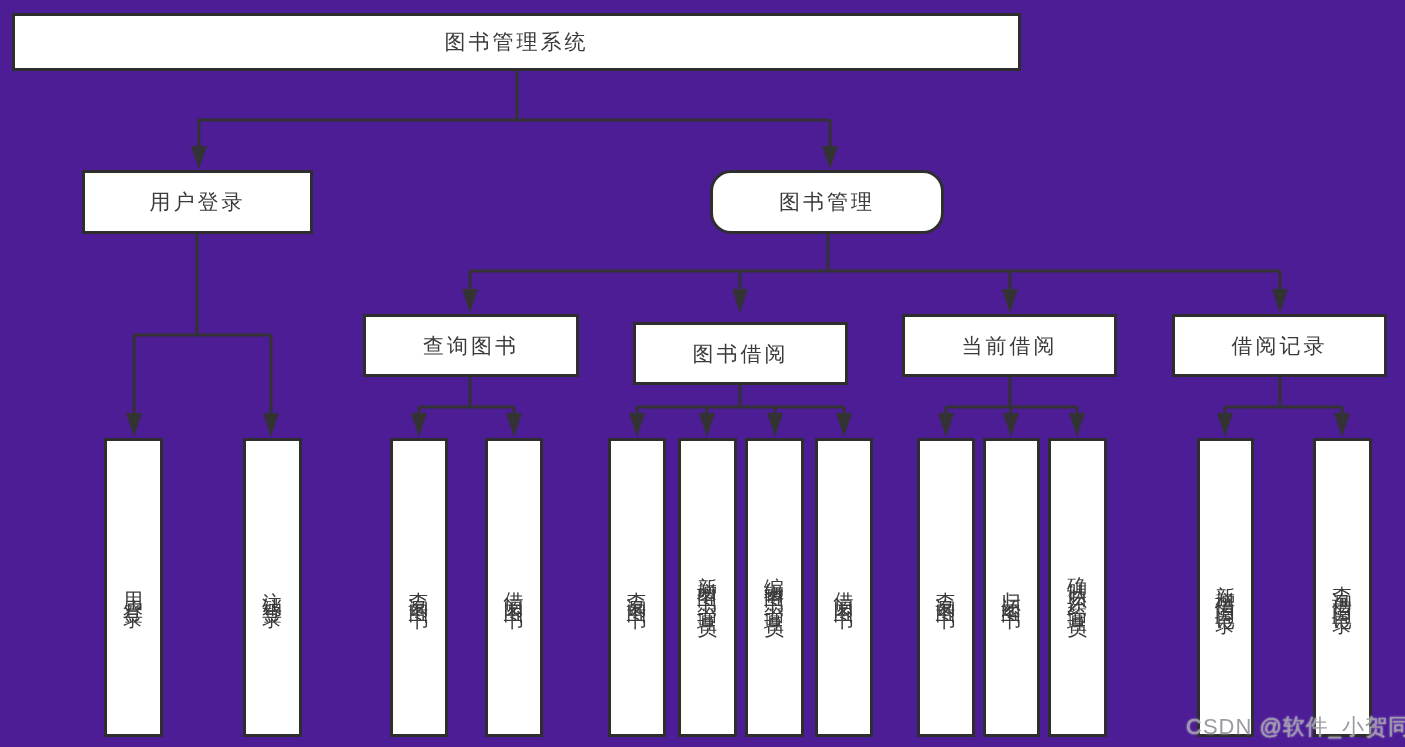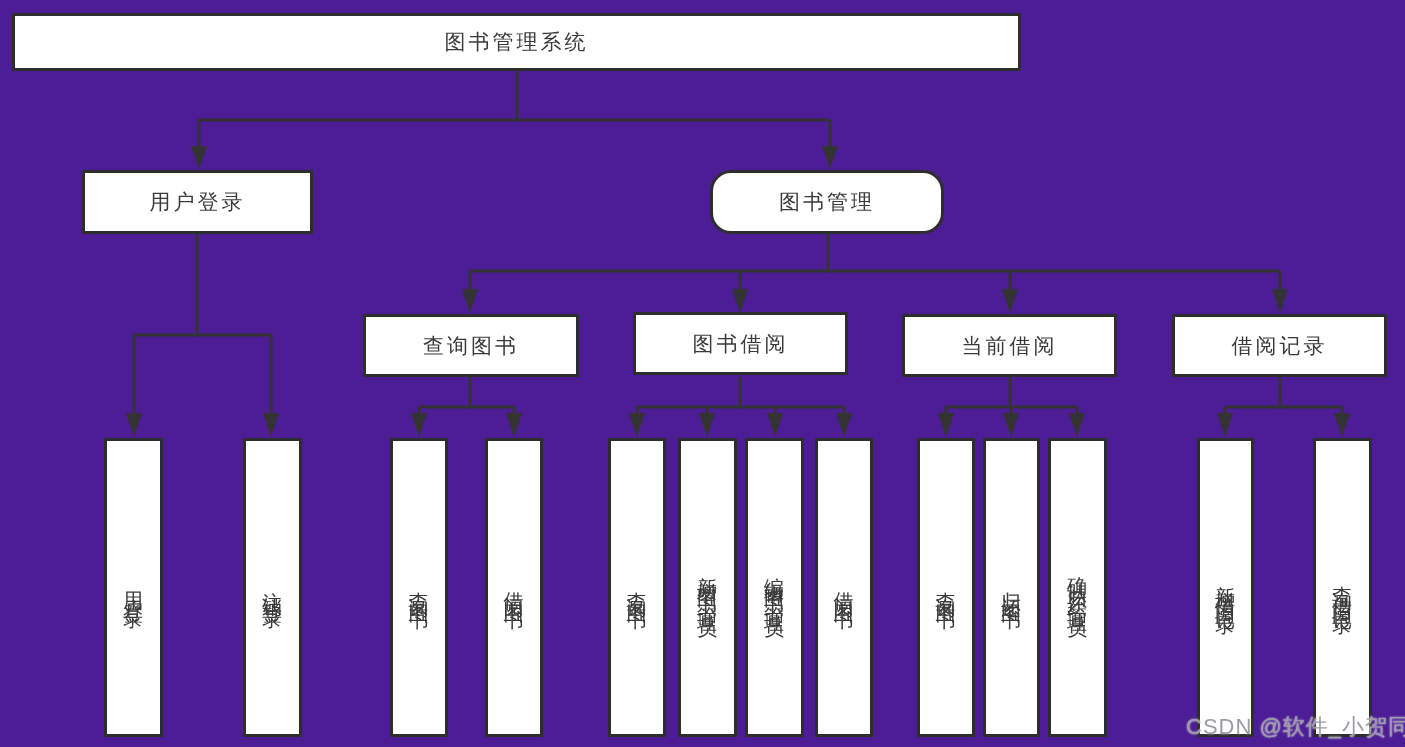--- a/index.html
+++ b/index.html
@@ -90,21 +90,21 @@
     <path d="M1342 407 V420"></path>
       <polygon points="1334,413 1350,413 1342,437"></polygon>
   </svg>
 
   <div class="box" style="left:12px;top:13px;width:1009px;height:58px;">图书管理系统</div>
 
   <div class="box" style="left:82px;top:170px;width:231px;height:64px;">用户登录</div>
   <div class="box" style="left:710px;top:170px;width:234px;height:64px;border-radius:21px;">图书管理</div>
 
   <div class="box" style="left:363px;top:314px;width:216px;height:63px;">查询图书</div>
-  <div class="box" style="left:633px;top:312px;width:215px;height:63px;">图书借阅</div>
+  <div class="box" style="left:633px;top:322px;width:215px;height:63px;">图书借阅</div>
   <div class="box" style="left:902px;top:314px;width:215px;height:63px;text-align:right;">当前借阅</div>
   <div class="box" style="left:1172px;top:314px;width:215px;height:63px;">借阅记录</div>
 
   <div class="box leaf" style="left:104px;top:438px;width:59px;height:299px;">
     <span class="vt">用户登录</span>
   </div>
   <div class="box leaf" style="left:243px;top:438px;width:59px;height:299px;">
     <span class="vt">注销登录</span>
   </div>
 

